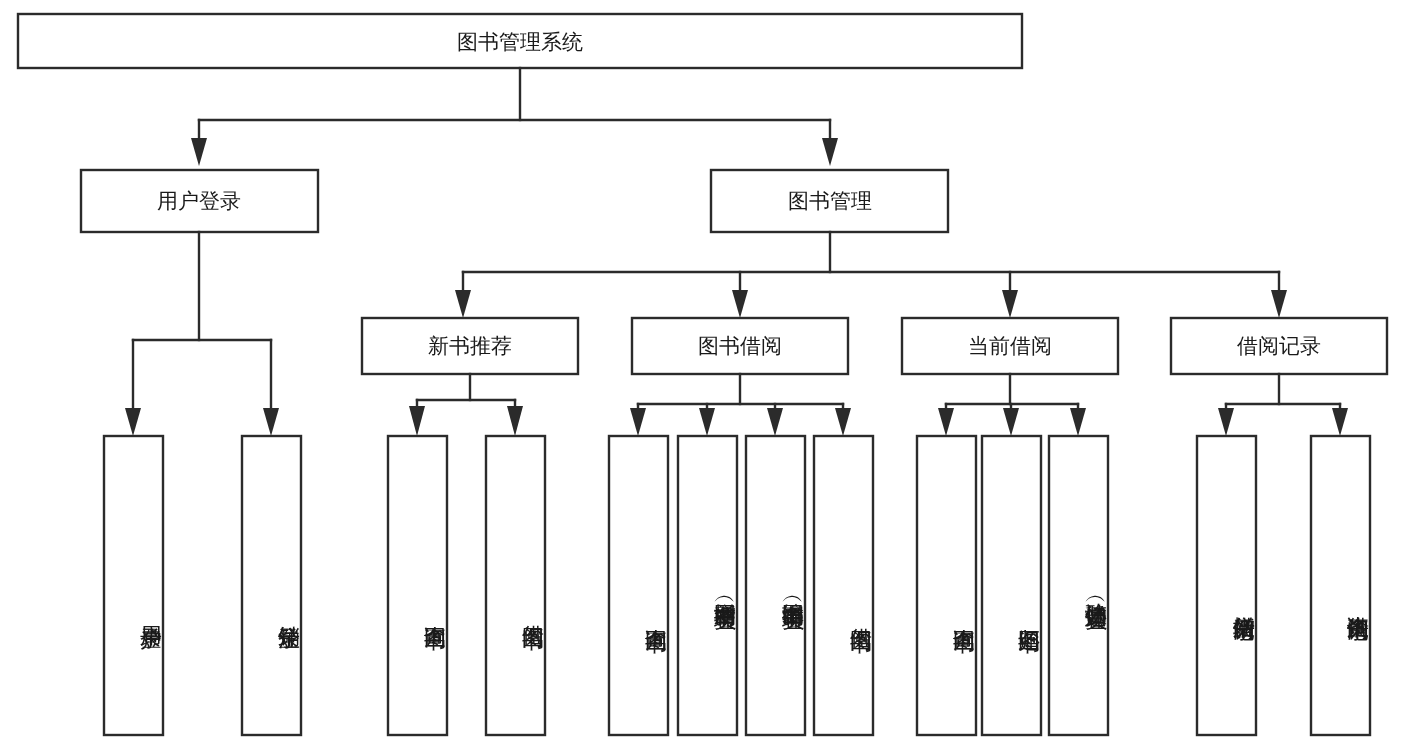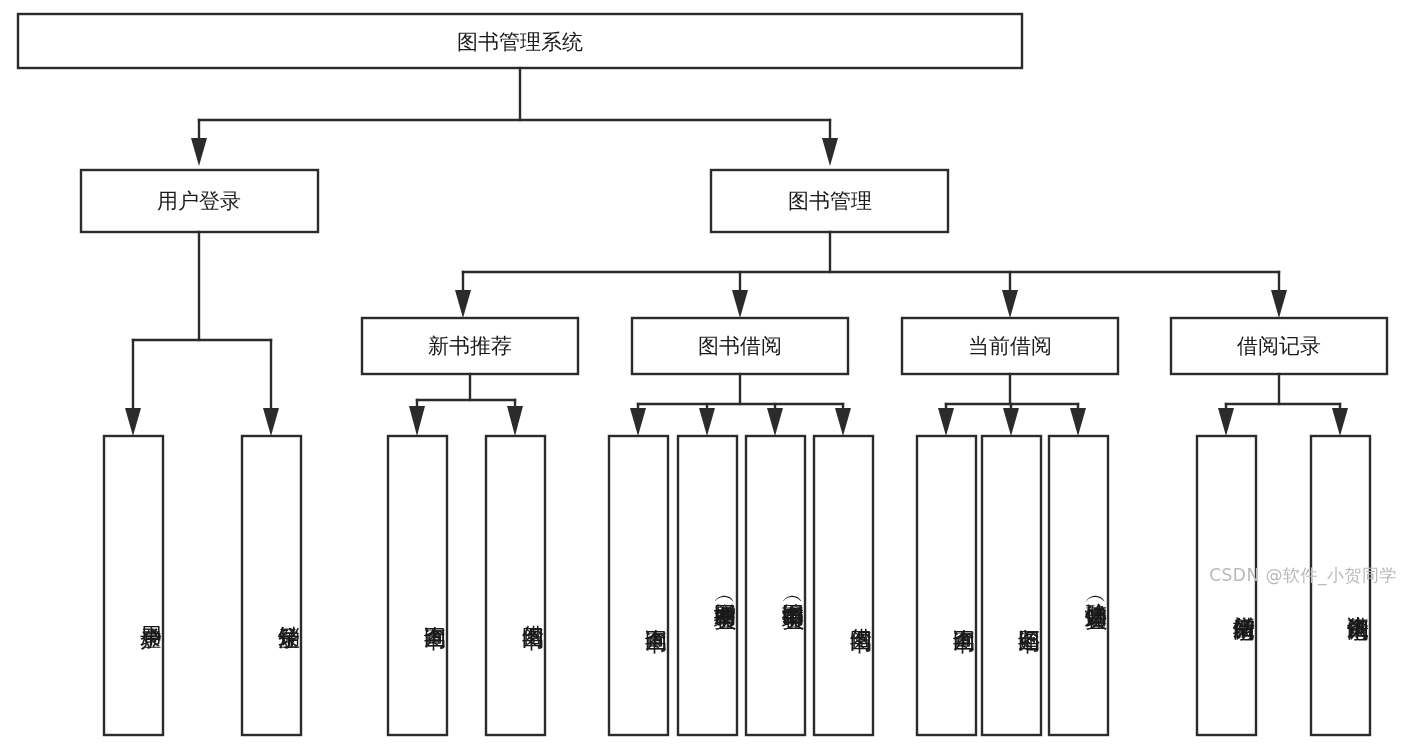--- a/index.html
+++ b/index.html
@@ -222,14 +222,13 @@
   <div class="leaf-label" style="left:746px; top:444px; width:59px; height:291px;">编辑图书（管理员）</div>
   <div class="leaf-label" style="left:814px; top:490px; width:59px; height:245px;">借阅图书</div>
 
   <div class="leaf-label" style="left:917px; top:490px; width:59px; height:245px;">查询图书</div>
   <div class="leaf-label" style="left:982px; top:490px; width:59px; height:245px;">归还图书</div>
   <div class="leaf-label" style="left:1049px; top:444px; width:59px; height:291px;">确认归还（管理员）</div>
 
   <div class="leaf-label" style="left:1197px; top:466px; width:59px; height:269px;">新增借阅记录</div>
   <div class="leaf-label" style="left:1311px; top:466px; width:59px; height:269px;">查询借阅记录</div>
 
-  <div class="watermark">CSDN @软件_小贺同学</div>
 </div>
 
 </body></html>

